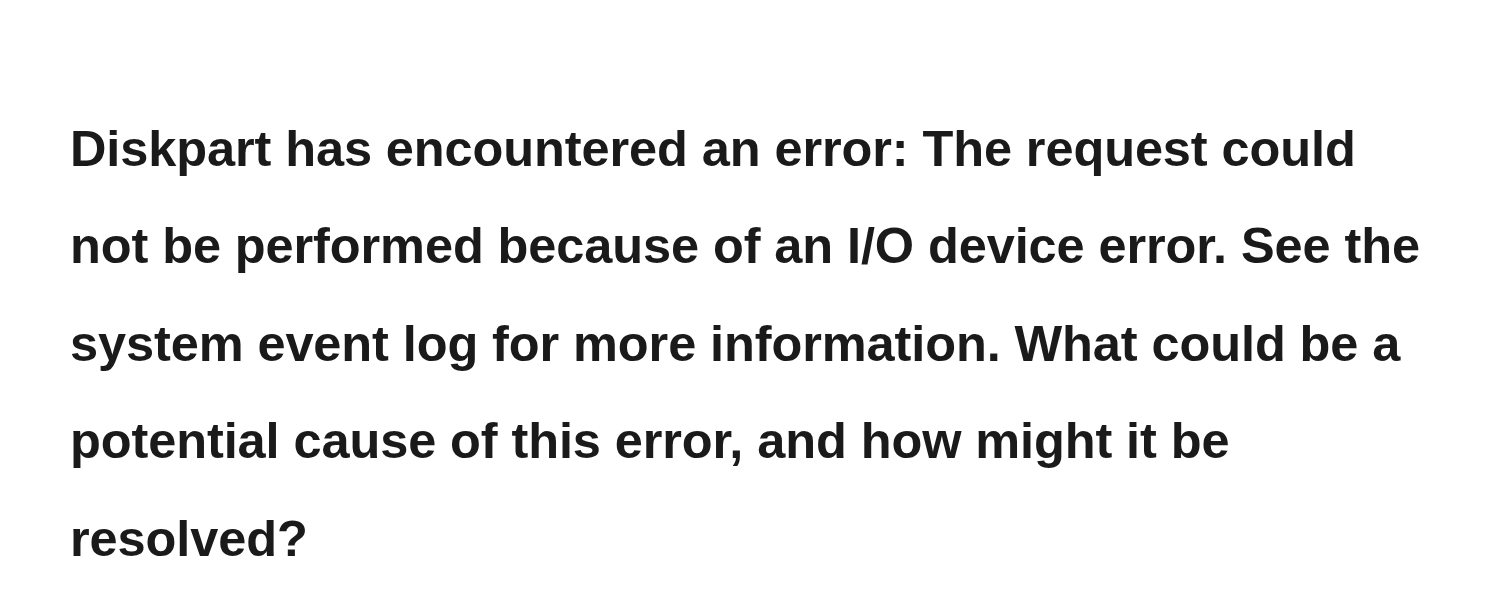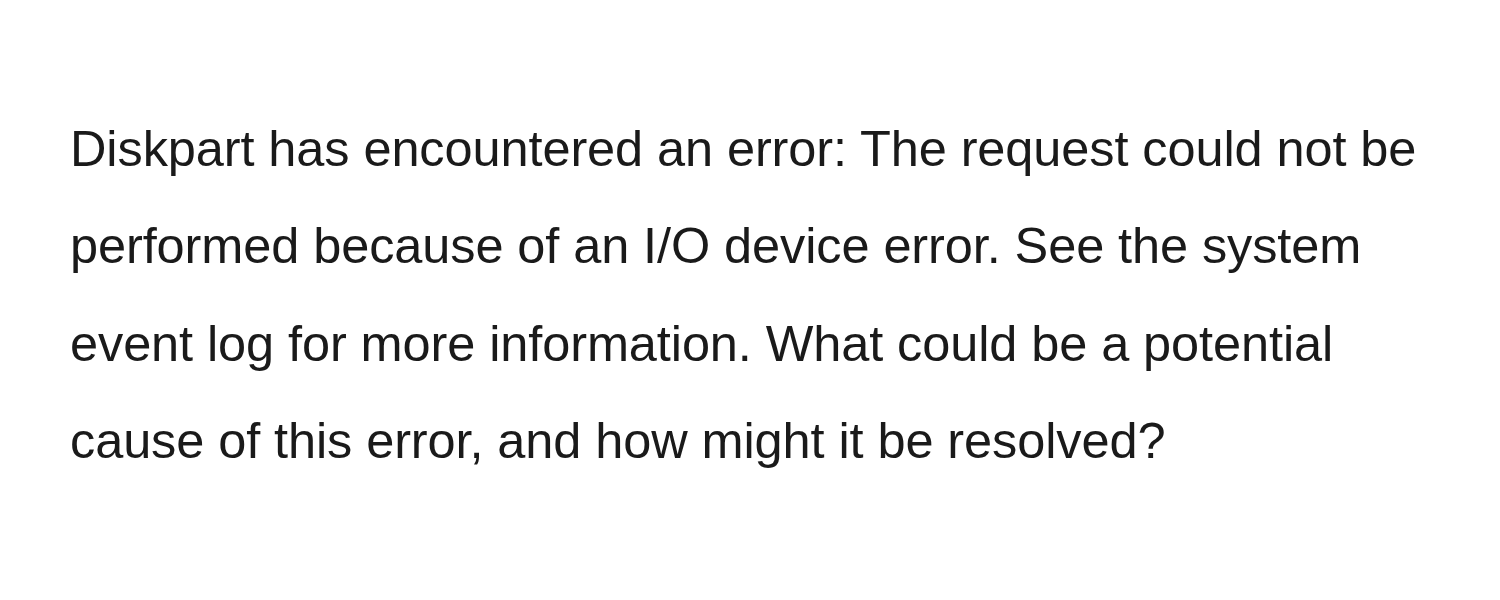--- a/index.html
+++ b/index.html
@@ -11,21 +11,21 @@
     }
     .page {
       width: 100%;
       height: 100%;
       padding: 100px 70px 0 70px;
     }
     .body-text {
       color: #1a1a1a;
       font-size: 50.5px;
       line-height: 1.93;
-      font-weight: 400;
+      font-weight: 700;
       letter-spacing: -0.1px;
     }
   </style>
 </head>
 <body>
 
 <div class="page">
   <p class="body-text">Diskpart has encountered an error: The request could not be performed because of an I/O device error. See the system event log for more information. What could be a potential cause of this error, and how might it be resolved?</p>
 </div>
 

